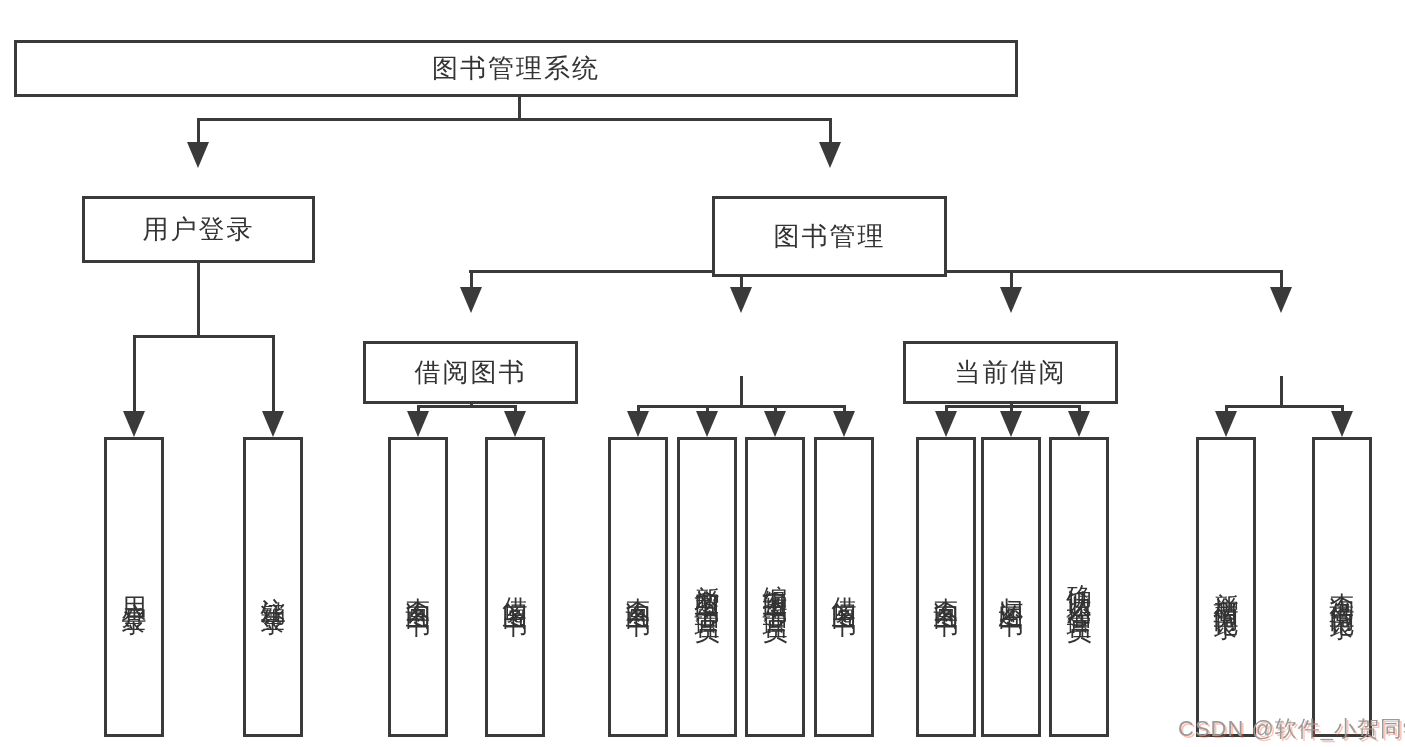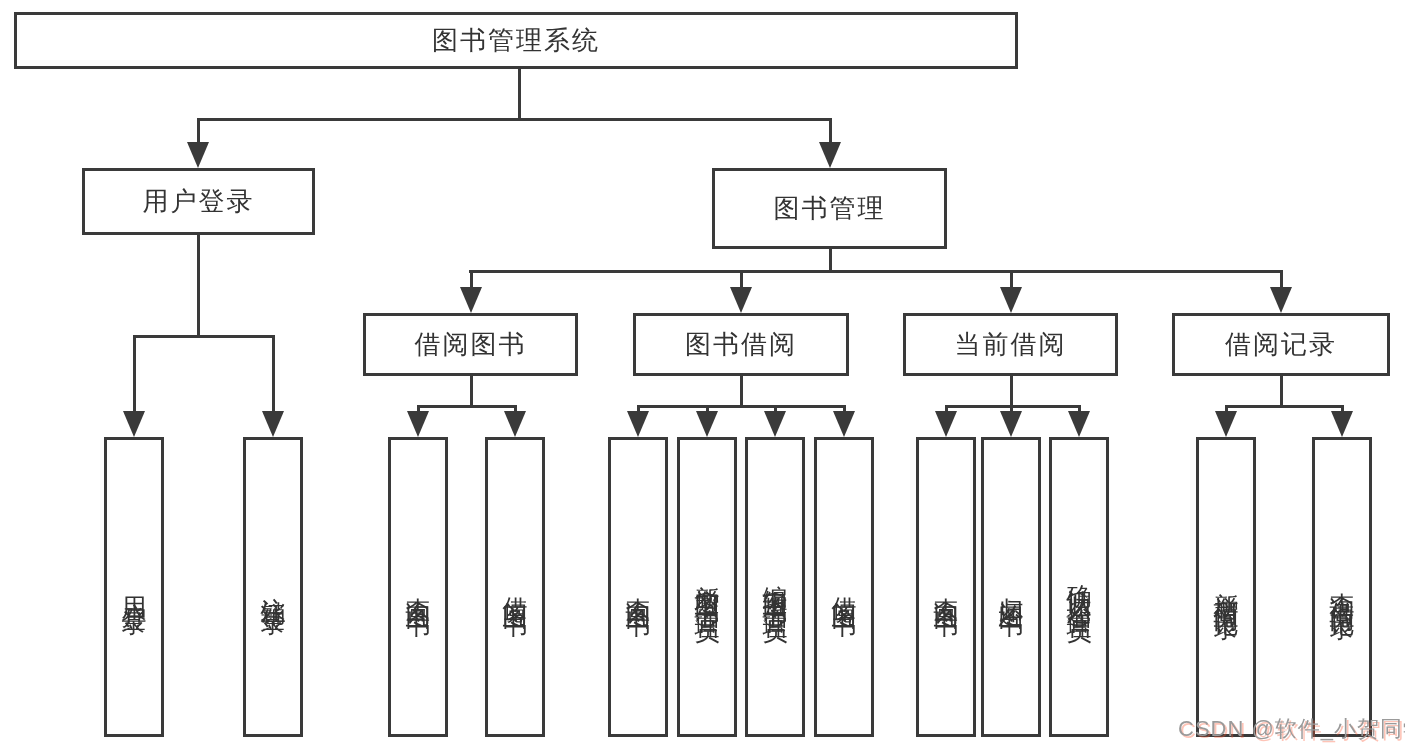--- a/index.html
+++ b/index.html
@@ -21,20 +21,21 @@
     box-sizing: border-box;
     background: #ffffff;
     border: 3px solid #3a3a3a;
     display: flex;
     align-items: center;
     justify-content: center;
     font-size: 26px;
     letter-spacing: 2px;
     color: #333333;
     z-index: 2;
+    margin-top: 28px;
   }
   .leafbox {
     position: absolute;
     box-sizing: border-box;
     background: #ffffff;
     border: 3px solid #3a3a3a;
     display: flex;
     align-items: center;
     justify-content: center;
     z-index: 2;
@@ -91,28 +92,22 @@
   <div class="box" style="left:82px; top:168px; width:233px; height:67px;">
     <span>用户登录</span>
   </div>
   <div class="box" style="left:712px; top:168px; width:235px; height:81px;">
     <span>图书管理</span>
   </div>
 
   <div class="box" style="left:363px; top:313px; width:215px; height:63px;">
     <span>借阅图书</span>
   </div>
-  <div class="box" style="left:633px; top:313px; width:216px; height:63px;">
-    <span>图书借阅</span>
-  </div>
   <div class="box" style="left:903px; top:313px; width:215px; height:63px;font-family:Liberation Serif, serif;">
     <span>当前借阅</span>
-  </div>
-  <div class="box" style="left:1172px; top:313px; width:218px; height:63px;">
-    <span>借阅记录</span>
   </div>
 
   <div class="watermark">CSDN @软件_小贺同学</div>
 <div class="leafbox" style="left: 104px; top: 437px; width: 60px; height: 300px;">
       <span class="vtext">用户登录</span>
     </div>
     <div class="leafbox" style="left: 243px; top: 437px; width: 60px; height: 300px;">
       <span class="vtext">注销登录</span>
     </div>
     <div class="leafbox" style="left: 388px; top: 437px; width: 60px; height: 300px;">

